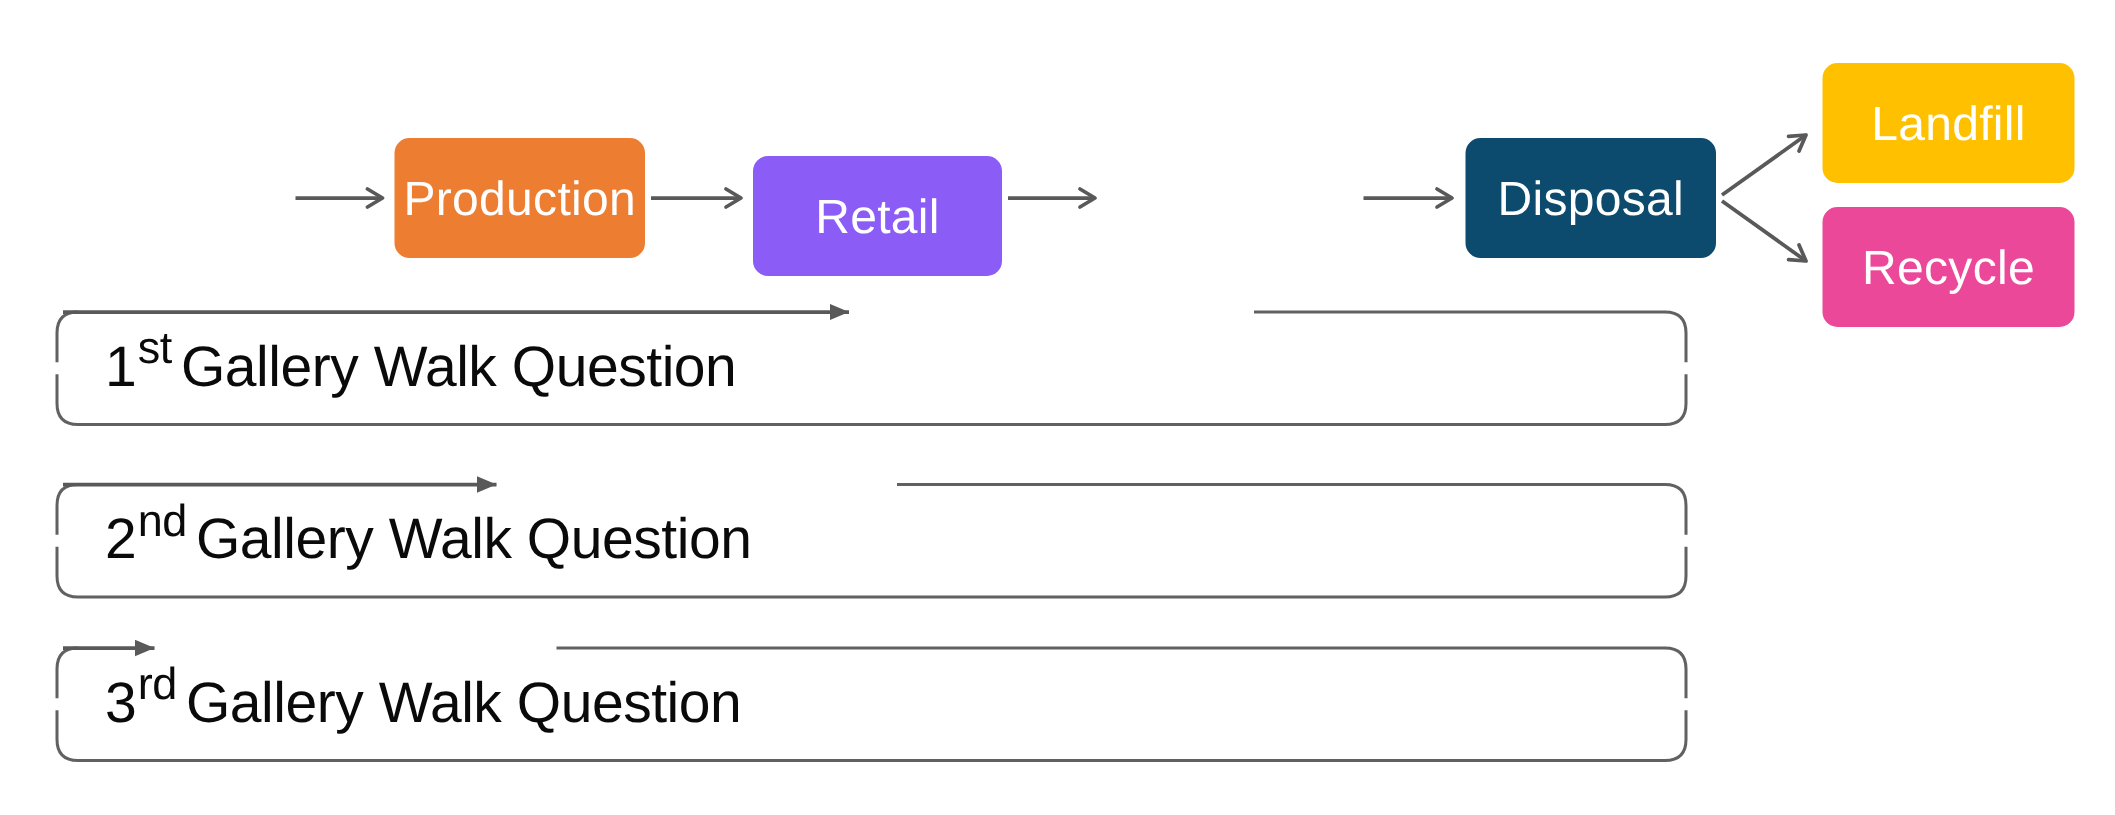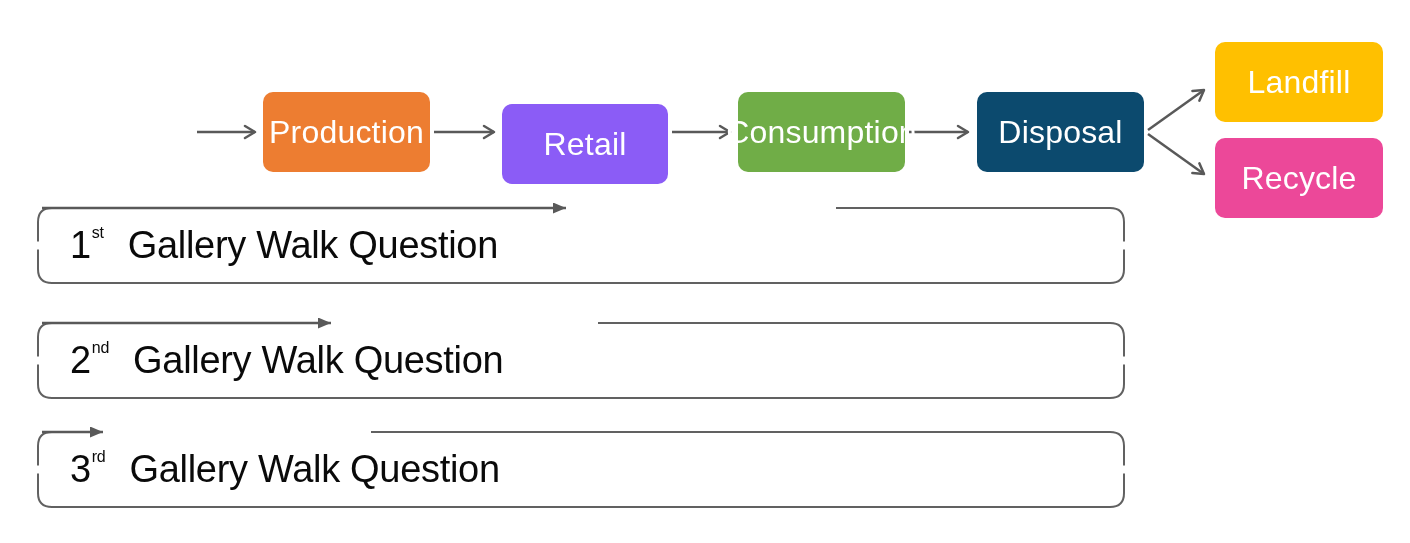--- a/index.html
+++ b/index.html
@@ -26,26 +26,26 @@
     position:absolute;
     left:70px;
     height:75px;
     display:flex;align-items:center;
     color:#0a0a0a;
     font-size:38px;
     letter-spacing:-0.3px;
     white-space:nowrap;
   }
   .gq .suf{
-    font-size:16px;
+    font-size:30px;
     position:relative;
     top:-13px;
     margin-left:1px;
   }
-  .gq .txt{margin-left:24px;}
+  .gq .txt{margin-left:6px;}
 </style>
 </head>
 <body>
 
 <div class="canvas">
 
   <svg class="lines" viewBox="0 0 1410 543" xmlns="http://www.w3.org/2000/svg">
     <defs>
       <marker id="chev" markerUnits="userSpaceOnUse" markerWidth="18" markerHeight="18" refX="12" refY="8" orient="auto">
         <path d="M2,2 L12,8 L2,14" fill="none" stroke="#595959" stroke-width="2.5" stroke-linecap="round" stroke-linejoin="round"></path>
@@ -88,23 +88,20 @@
 
 
   <div class="stage" style="left: 263px; top: 92px; width: 167px; background-color: rgb(237, 125, 49);">
     <span>Production</span>
   </div>
 
   <div class="stage" style="left: 502px; top: 92px; width: 166px; background-color: #8b5cf6; margin-top: 12px;">
     <span>Retail</span>
   </div>
 
-  <div class="stage" style="left: 738px; top: 92px; width: 167px; background-color: rgb(112, 173, 71);">
-    <span>Consumption</span>
-  </div>
 
   <div class="stage" style="left: 977px; top: 92px; width: 167px; background-color: #0c4a6e;">
     <span>Disposal</span>
   </div>
 
   <div class="stage" style="left: 1215px; top: 42px; width: 168px; background-color: rgb(255, 192, 0);">
     <span>Landfill</span>
   </div>
 
   <div class="stage" style="left: 1215px; top: 138px; width: 168px; background-color: #ec4899;">

